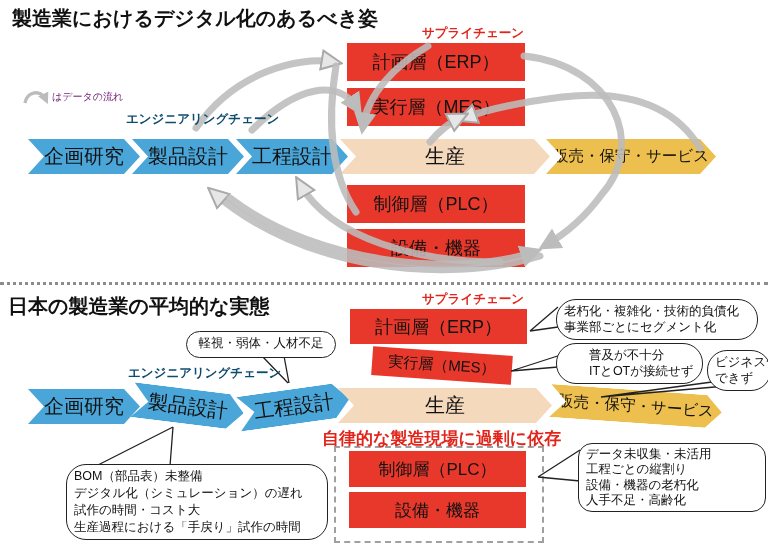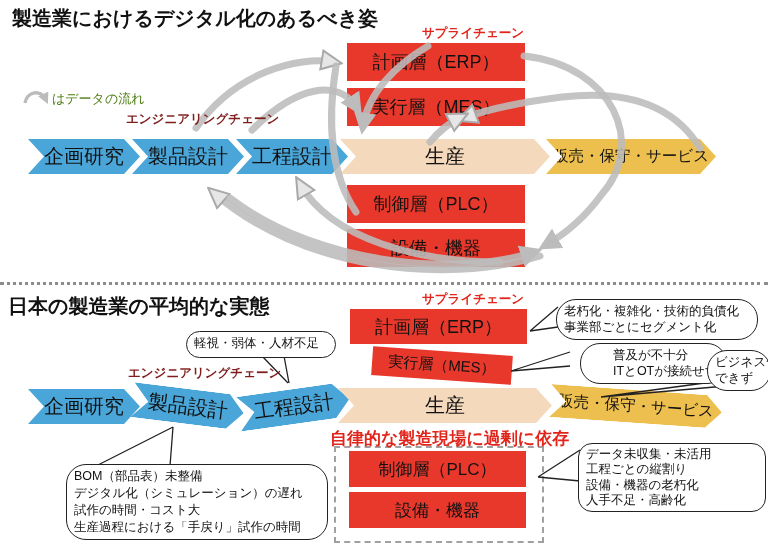--- a/index.html
+++ b/index.html
@@ -2,22 +2,22 @@
 <html><head>
 <meta charset="utf-8">
 <style>
   html,body{margin:0;padding:0;background:#fff;}
   #canvas{
     position:relative;width:768px;height:550px;background:#fff;overflow:hidden;
     font-family:"Liberation Sans","DejaVu Sans",sans-serif;color:#111;
   }
   .sec-title{position:absolute;font-size:20px;font-weight:bold;letter-spacing:0px;z-index:6;}
   .lbl-red{position:absolute;font-size:12.5px;font-weight:bold;color:#e1251b;z-index:6;margin-left:36px;}
-  .lbl-blue{position:absolute;font-size:12.5px;font-weight:bold;color:#7f1d1d;z-index:6;}
-  .legend-txt{position:absolute;font-size:13px;color:#4d7c0f;z-index:6;font-family:Liberation Serif, serif;}
+  .lbl-blue{position:absolute;font-size:12.5px;font-weight:bold;color:#0c4a6e;z-index:6;}
+  .legend-txt{position:absolute;font-size:10px;color:#701a75;z-index:6;font-family:Liberation Serif, serif;}
   .box-red{
     position:absolute;background:#e8382c;color:#111;display:flex;align-items:center;justify-content:center;
     font-size:18px;font-weight:500;z-index:2;white-space:nowrap;
   }
   .chev{
     position:absolute;display:flex;align-items:center;justify-content:center;
     font-size:20px;font-weight:500;z-index:2;white-space:nowrap;color:#111;
     clip-path:polygon(16px 50%,0 0,calc(100% - 16px) 0,100% 50%,calc(100% - 16px) 100%,0 100%);
   }
   .chev.blue{background:#4aa6d8;}
@@ -64,36 +64,36 @@
 
   <div class="box-red" style="left:350px;top:309px;width:177px;height:35px;">計画層（ERP）</div>
   <div class="box-red" style="left:372px;top:351px;width:140px;height:29px;font-size:15px;transform:rotate(4deg);">実行層（MES）</div>
 
   <div class="chev blue" style="left:28px;top:389px;width:112px;height:35px;">企画研究</div>
   <div class="chev blue" style="left:132px;top:389px;width:112px;height:35px;transform:rotate(7deg);">製品設計</div>
   <div class="chev blue" style="left:238px;top:389px;width:112px;height:35px;transform:rotate(-8deg);">工程設計</div>
   <div class="chev beige" style="left:338px;top:388px;width:214px;height:35px;">生産</div>
   <div class="chev gold" style="left:550px;top:390px;width:172px;height:33px;font-size:15.5px;transform:rotate(4deg);">販売・保守・サービス</div>
 
-  <div class="overdep" style="left:330px;top:427px;">自律的な製造現場に過剰に依存</div>
+  <div class="overdep" style="left:322px;top:427px;">自律的な製造現場に過剰に依存</div>
 
   <div class="dashed-box" style="left:334px;top:446px;width:206px;height:93px;"></div>
   <div class="box-red" style="left:349px;top:451px;width:177px;height:36px;font-size:17px;">制御層（PLC）</div>
   <div class="box-red" style="left:349px;top:492px;width:177px;height:36px;font-size:17px;">設備・機器</div>
 
-  <div class="callout" style="left:186px;top:331px;width:134px;height:19px;text-align:left;">
+  <div class="callout" style="left:186px;top:331px;width:134px;height:19px;text-align:center;">
     <div>軽視・弱体・人材不足</div>
   </div>
 
   <div class="callout" style="left:556px;top:299px;width:186px;">
     <div>老朽化・複雑化・技術的負債化</div>
     <div>事業部ごとにセグメント化</div>
   </div>
 
-  <div class="callout" style="left:580px;top:343px;width:106px;padding-left:32px;">
+  <div class="callout" style="left:556px;top:343px;width:106px;padding-left:32px;">
     <div>普及が不十分</div>
     <div>ITとOTが接続せず</div>
   </div>
 
   <div class="callout" style="left:707px;top:350px;width:48px;">
     <div>ビジネス化</div>
     <div>できず</div>
   </div>
 
   <div class="callout" style="left:66px;top:464px;width:246px;font-size:12.5px;line-height:1.36;">

